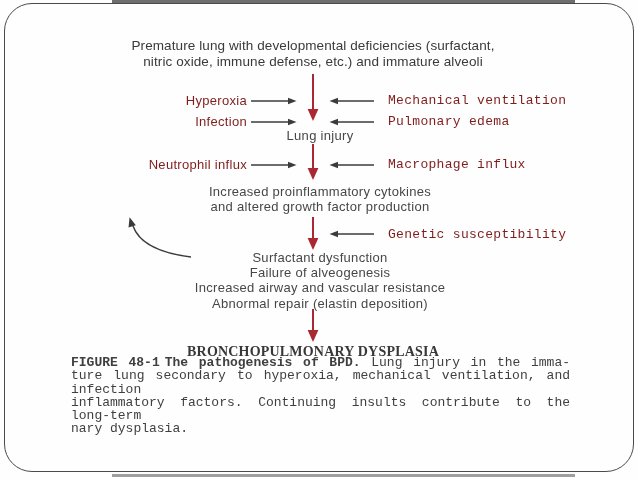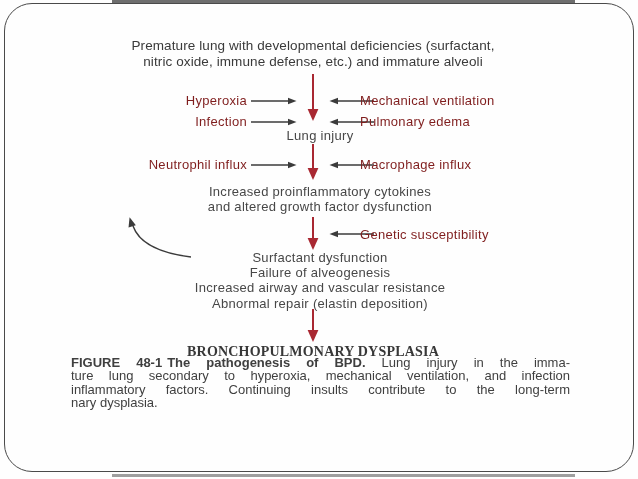--- a/index.html
+++ b/index.html
@@ -8,27 +8,27 @@
   .edge-bar{position:absolute;left:112px;width:463px;}
   .edge-bar.top{top:0;height:3px;background:#6e6e6e;}
   .edge-bar.bottom{top:474px;height:3px;background:#9f9f9f;}
   .frame{position:absolute;left:4px;top:3px;width:628px;height:467px;
          border:1.6px solid #4a4a4a;border-radius:28px;background:transparent;}
   .overlay{position:absolute;left:0;top:0;width:638px;height:479px;}
   .fig-title{position:absolute;left:88px;top:38px;width:450px;text-align:center;
              font-weight:normal;font-size:13.5px;line-height:15.5px;color:#3a3a3a;letter-spacing:.1px;}
   .side-label{position:absolute;font-size:13px;color:#7f1d1d;white-space:nowrap;letter-spacing:.3px;}
   .side-label.left{right:391px;text-align:right;}
-  .side-label.right{left:360px;text-align:right;}
+  .side-label.right{left:388px;text-align:right;font-family:Liberation Mono, monospace;}
   .center-node{position:absolute;left:120px;width:400px;text-align:center;
                font-size:13px;color:#474747;letter-spacing:.3px;}
   .final-node{position:absolute;left:113px;width:400px;text-align:center;
               font-weight:bold;font-size:14px;color:#383838;letter-spacing:.2px;font-family:Liberation Serif, serif;}
   .caption{position:absolute;left:71px;top:356px;width:499px;
-           font-family:Liberation Sans, sans-serif;font-size:13px;line-height:13.3px;color:#3f3f3f;}
+           font-family:Liberation Mono, monospace;font-size:13px;line-height:13.3px;color:#3f3f3f;}
   .cap-line{text-align:justify;text-align-last:justify;}
   .cap-line.last{text-align-last:left;}
   .seg-bold{font-weight:bold;}
   .cap-line .seg-bold:first-child{margin-right:5px;}
   .seg-ital{font-style:italic;}
   svg .redline{stroke:var(--red,#a92832);stroke-width:2;}
   svg .redhead{fill:var(--red,#a92832);}
   svg .blk{stroke:var(--ink,#3b3b3b);stroke-width:1.4;fill:none;}
   svg .blkhead{fill:var(--ink,#3b3b3b);}
 </style>
@@ -107,21 +107,21 @@
   <div class="side-label right" style="top:93px">Mechanical ventilation</div>
   <div class="side-label left" style="top:114px">Infection</div>
   <div class="side-label right" style="top:114px">Pulmonary edema</div>
   <div class="center-node" style="top:128px">Lung injury</div>
 
   <div class="side-label left" style="top:157px">Neutrophil influx</div>
   <div class="side-label right" style="top:157px">Macrophage influx</div>
 
   <div class="center-node" style="top:184px;line-height:15px">
     <div>Increased proinflammatory cytokines</div>
-    <div>and altered growth factor dysfunction</div>
+    <div>and altered growth factor production</div>
   </div>
 
   <div class="side-label right" style="top:227px">Genetic susceptibility</div>
 
   <div class="center-node" style="top:250px;line-height:15.2px">
     <div>Surfactant dysfunction</div>
     <div>Failure of alveogenesis</div>
     <div>Increased airway and vascular resistance</div>
     <div>Abnormal repair (elastin deposition)</div>
   </div>

